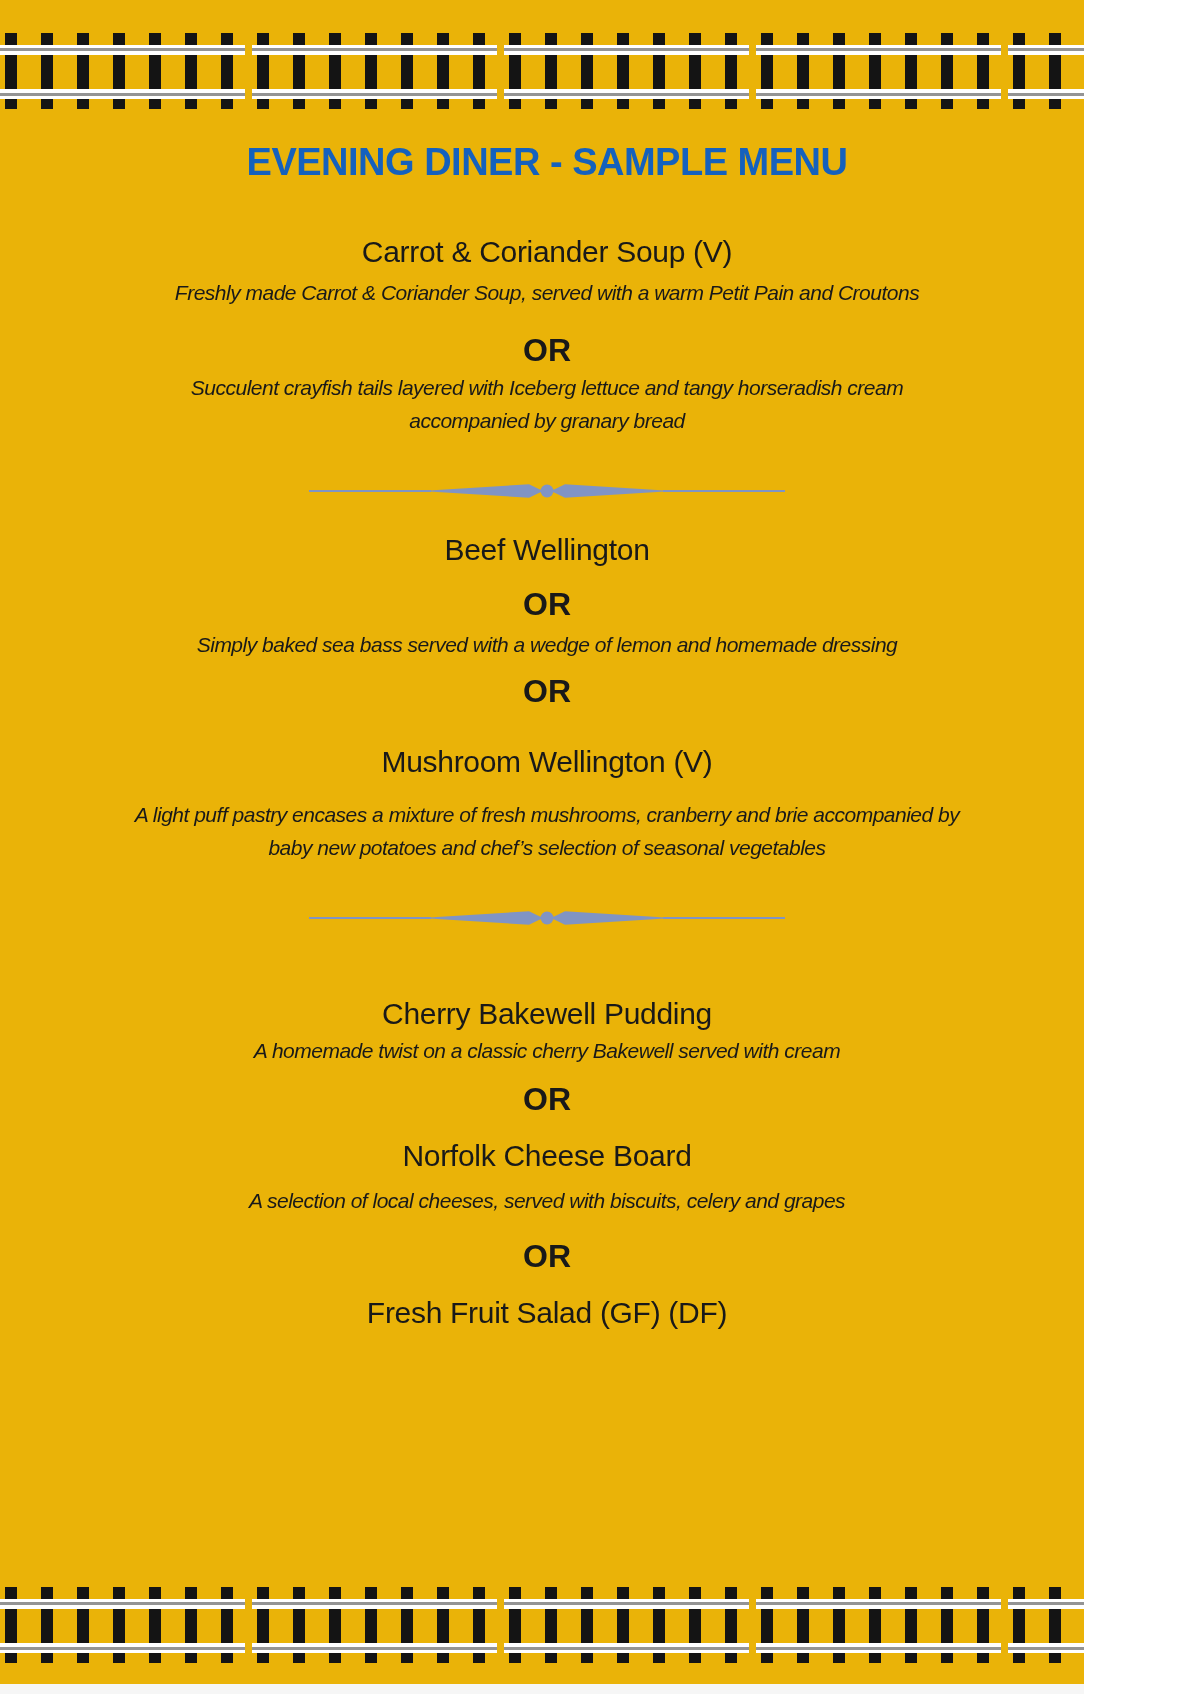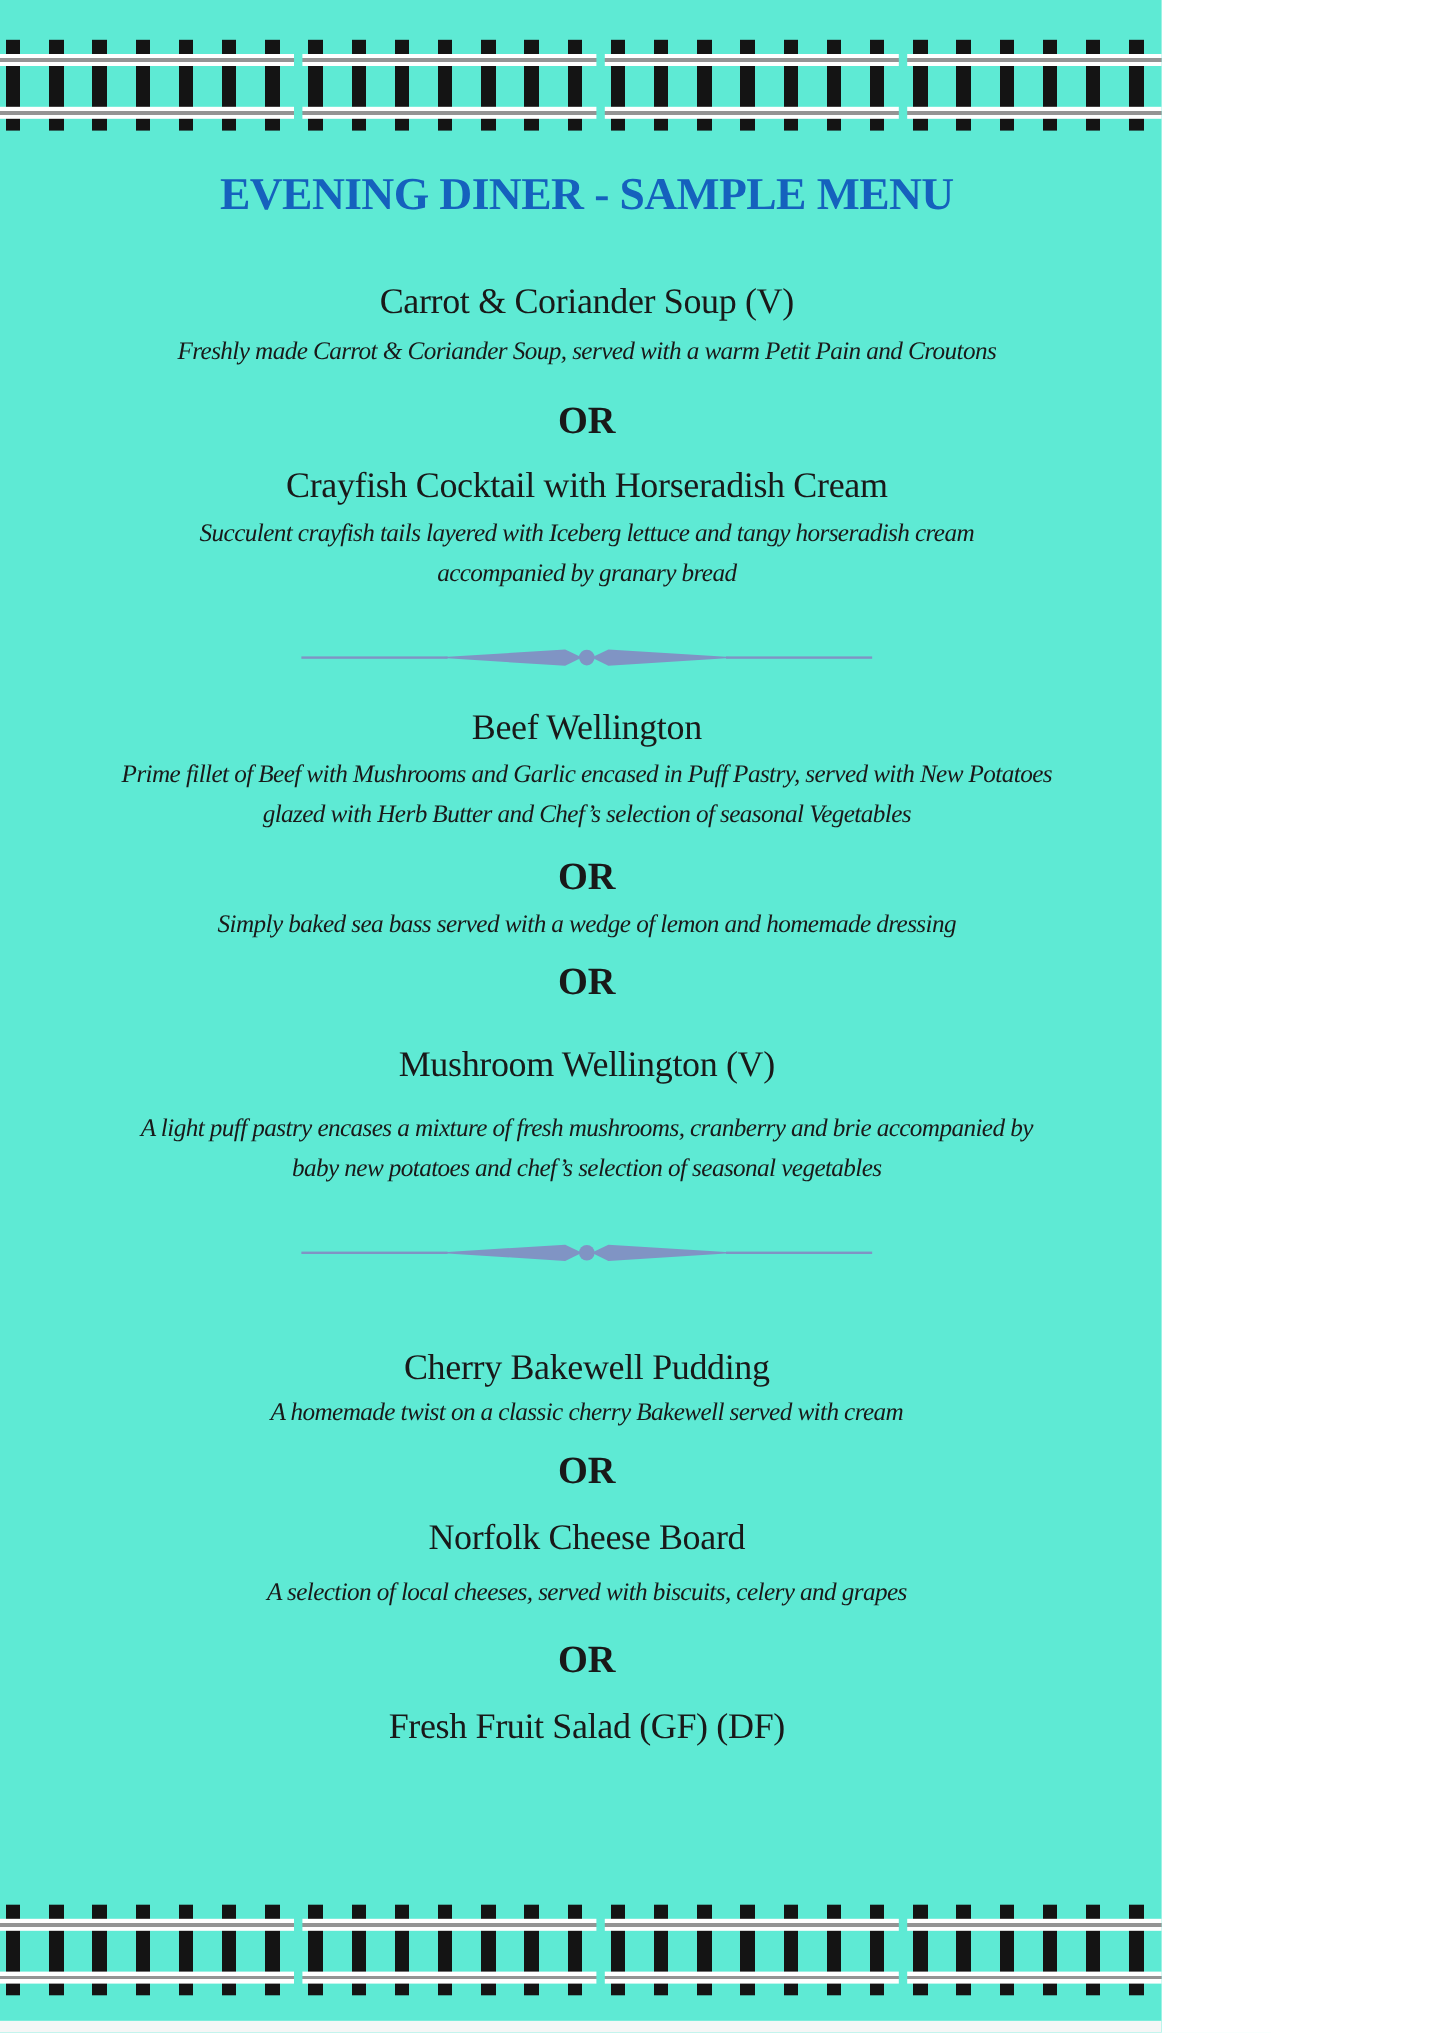--- a/index.html
+++ b/index.html
@@ -1,21 +1,21 @@
 <!DOCTYPE html>
 <html lang="en" style="--title-blue: #1561bd; --divider-blue: #8094c4; --tie-black: #141414; --rail-gray: #949494;"><head>
 <meta charset="utf-8">
 <style>
   html,body{margin:0;padding:0;background:#fff;}
   .page{
     position:relative;
-    width:968px;height:1694px;
-    background:#5eead4;
+    width:1084px;height:1694px;
+    background:#eab308;
     overflow:hidden;
-    font-family:Liberation Serif, serif;
+    font-family:Liberation Sans, sans-serif;
     color:#191919;
   }
   
   .track{
     position:absolute;left:0;width:1260px;height:76px;
     display:flex;gap:7px;overflow:hidden;
   }
   .track-top{top:33px;}
   .track-bottom{top:1587px;}
   .tseg{
@@ -83,41 +83,36 @@
 
     <div class="title" style="margin-top:139px">EVENING DINER - SAMPLE MENU</div>
 
     <div class="item-name" style="margin-top:48px">Carrot &amp; Coriander Soup (V)</div>
     <div class="item-desc" style="margin-top:5px">
       <span class="line">Freshly made Carrot &amp; Coriander Soup, served with a warm Petit Pain and Croutons</span>
     </div>
 
     <div class="or" style="margin-top:24px">OR</div>
 
-    <div class="item-name" style="margin-top:19px">Crayfish Cocktail with Horseradish Cream</div>
     <div class="item-desc" style="margin-top:4px">
       <span class="line">Succulent crayfish tails layered with Iceberg lettuce and tangy horseradish cream</span>
       <span class="line">accompanied by granary bread</span>
     </div>
 
     <div class="divider" style="margin-top:44px">
       <svg width="476" height="20" viewBox="0 0 476 20" aria-hidden="true">
         <rect x="0" y="9" width="122" height="2" fill="currentColor"></rect>
         <polygon points="112,10 220,3.2 234,10 220,16.8" fill="currentColor"></polygon>
         <circle cx="238" cy="10" r="6.5" fill="currentColor"></circle>
         <polygon points="364,10 256,3.2 242,10 256,16.8" fill="currentColor"></polygon>
         <rect x="354" y="9" width="122" height="2" fill="currentColor"></rect>
       </svg>
     </div>
 
     <div class="item-name" style="margin-top:30px">Beef Wellington</div>
-    <div class="item-desc" style="margin-top:3px">
-      <span class="line">Prime fillet of Beef with Mushrooms and Garlic encased in Puff Pastry, served with New Potatoes</span>
-      <span class="line">glazed with Herb Butter and Chef’s selection of seasonal Vegetables</span>
-    </div>
 
     <div class="or" style="margin-top:18px">OR</div>
 
     <div class="item-desc" style="margin-top:7px">
       <span class="line">Simply baked sea bass served with a wedge of lemon and homemade dressing</span>
     </div>
 
     <div class="or" style="margin-top:13px">OR</div>
 
     <div class="item-name" style="margin-top:35px">Mushroom Wellington (V)</div>

